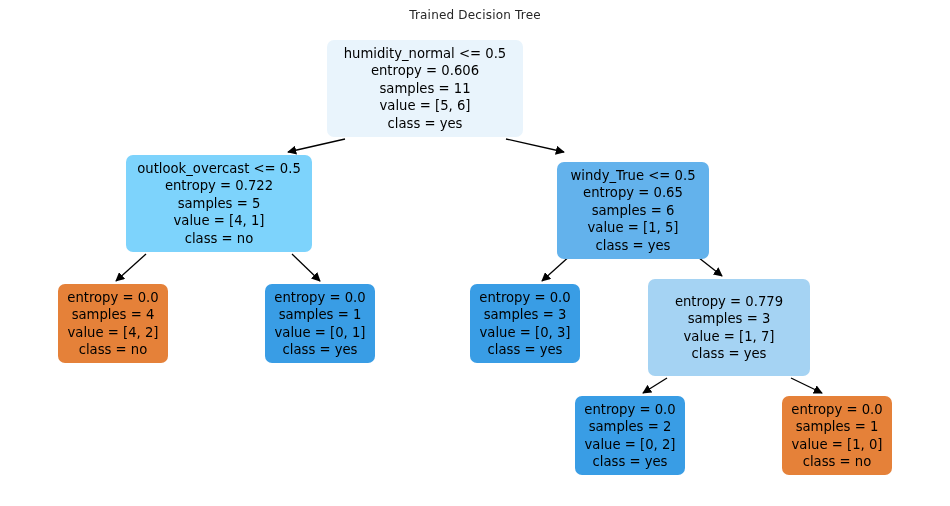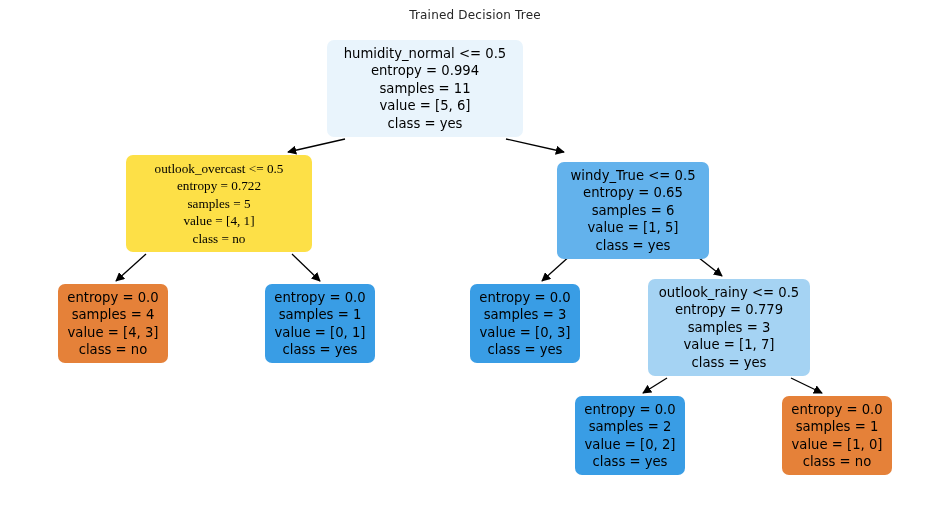--- a/index.html
+++ b/index.html
@@ -70,38 +70,38 @@
       <line x1="292" y1="254" x2="320" y2="281"></line>
       <line x1="572" y1="254" x2="542" y2="281"></line>
       <line x1="694" y1="254" x2="722" y2="276"></line>
       <line x1="667" y1="378" x2="643" y2="393"></line>
       <line x1="791" y1="378" x2="822" y2="393"></line>
     </g>
   </svg>
 
   <div class="node" style="left:327px; top:40px; width:196px; height:97px; background:#e9f4fc;">
     <span class="ln">humidity_normal &lt;= 0.5</span>
-    <span class="ln">entropy = 0.994</span>
+    <span class="ln">entropy = 0.606</span>
     <span class="ln">samples = 11</span>
     <span class="ln">value = [5, 6]</span>
     <span class="ln">class = yes</span>
   </div>
 
-  <div class="node" style="left:126px; top:155px; width:186px; height:97px; background:#fde047;font-family:Liberation Serif, serif;">
+  <div class="node" style="left:126px; top:155px; width:186px; height:97px; background:#7dd3fc;">
     <span class="ln">outlook_overcast &lt;= 0.5</span>
     <span class="ln">entropy = 0.722</span>
     <span class="ln">samples = 5</span>
     <span class="ln">value = [4, 1]</span>
     <span class="ln">class = no</span>
   </div>
 
   <div class="node" style="left:58px; top:284px; width:110px; height:79px; background:#e58139;">
     <span class="ln">entropy = 0.0</span>
     <span class="ln">samples = 4</span>
-    <span class="ln">value = [4, 3]</span>
+    <span class="ln">value = [4, 2]</span>
     <span class="ln">class = no</span>
   </div>
 
   <div class="node" style="left:265px; top:284px; width:110px; height:79px; background:#399de5;">
     <span class="ln">entropy = 0.0</span>
     <span class="ln">samples = 1</span>
     <span class="ln">value = [0, 1]</span>
     <span class="ln">class = yes</span>
   </div>
 
@@ -114,21 +114,20 @@
   </div>
 
   <div class="node" style="left:470px; top:284px; width:110px; height:79px; background:#399de5;">
     <span class="ln">entropy = 0.0</span>
     <span class="ln">samples = 3</span>
     <span class="ln">value = [0, 3]</span>
     <span class="ln">class = yes</span>
   </div>
 
   <div class="node" style="left:648px; top:279px; width:162px; height:97px; background:#a5d3f3;">
-    <span class="ln">outlook_rainy &lt;= 0.5</span>
     <span class="ln">entropy = 0.779</span>
     <span class="ln">samples = 3</span>
     <span class="ln">value = [1, 7]</span>
     <span class="ln">class = yes</span>
   </div>
 
   <div class="node" style="left:575px; top:396px; width:110px; height:79px; background:#399de5;">
     <span class="ln">entropy = 0.0</span>
     <span class="ln">samples = 2</span>
     <span class="ln">value = [0, 2]</span>

